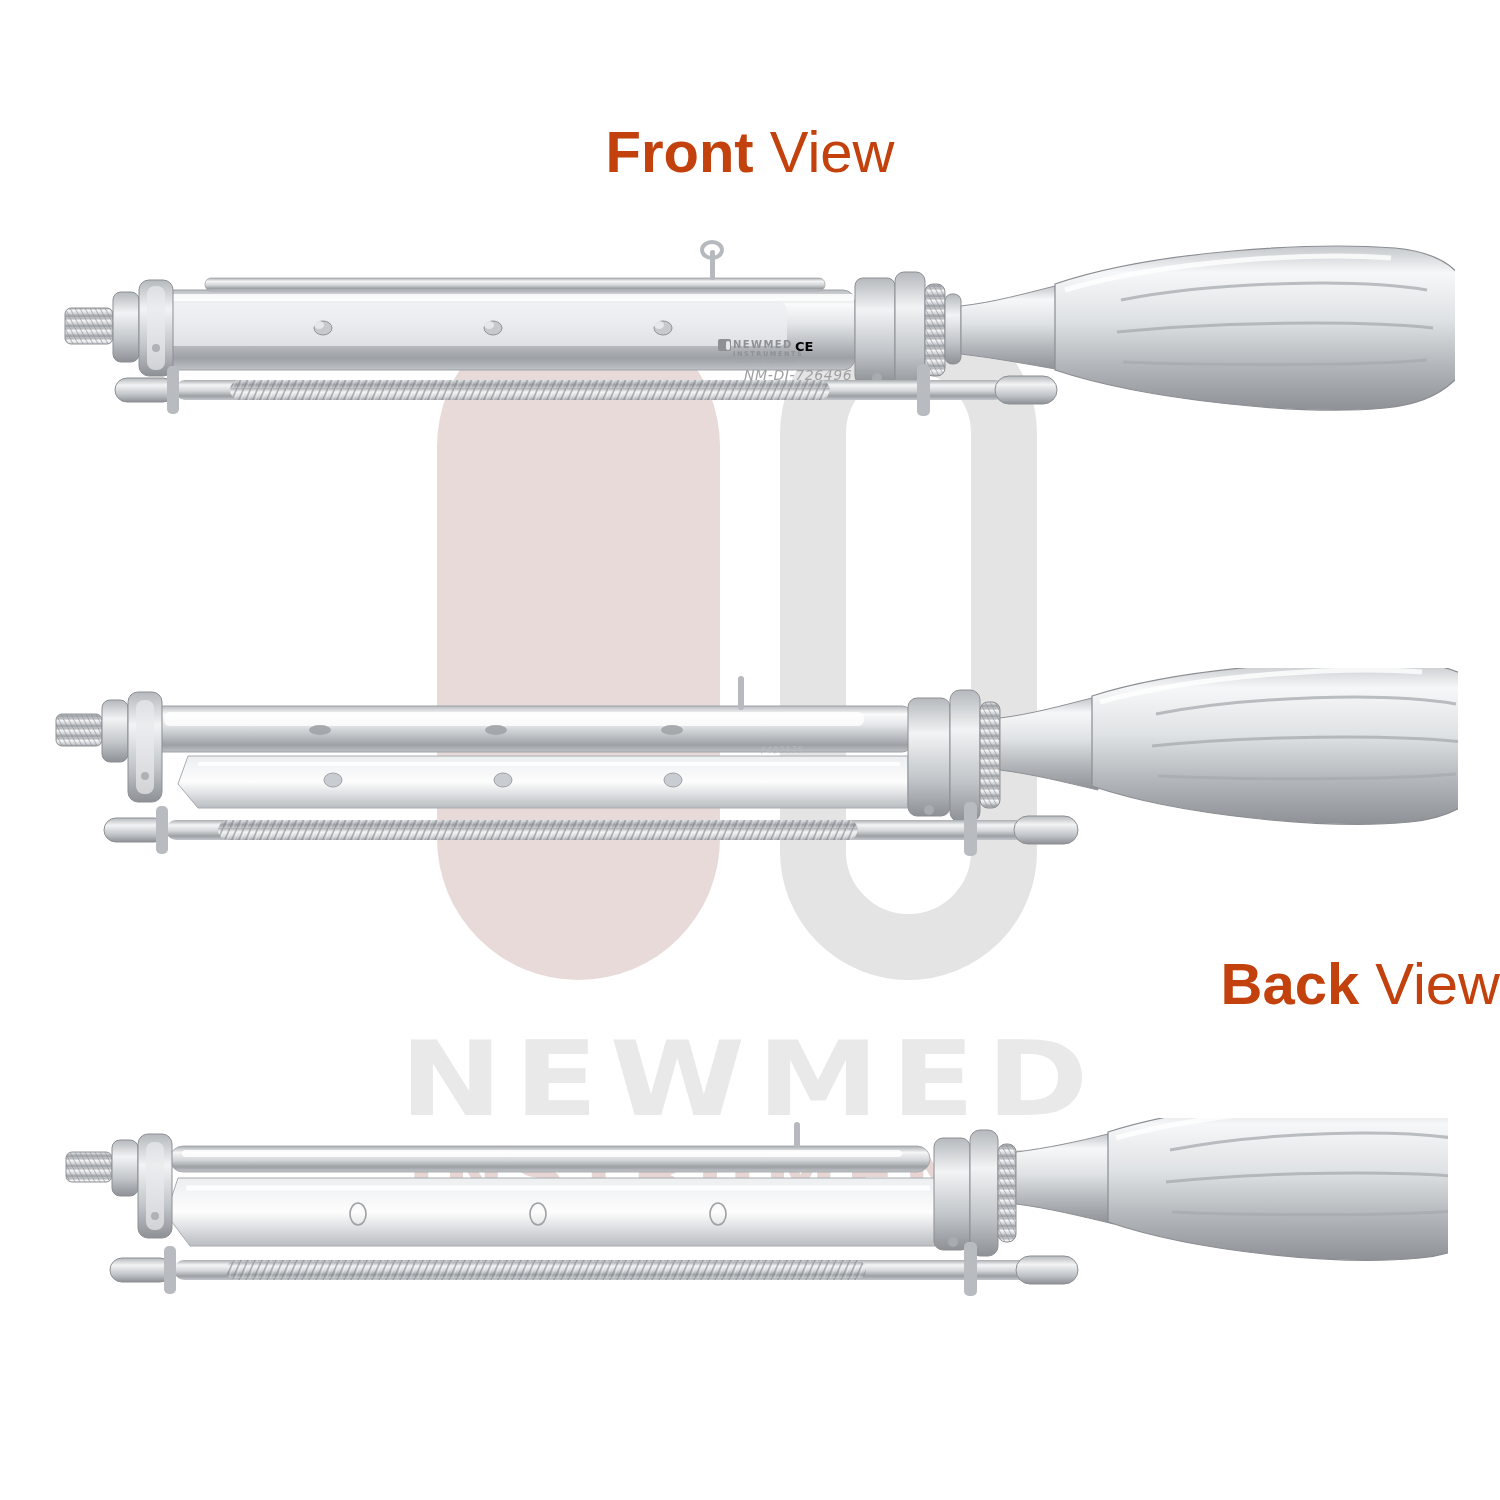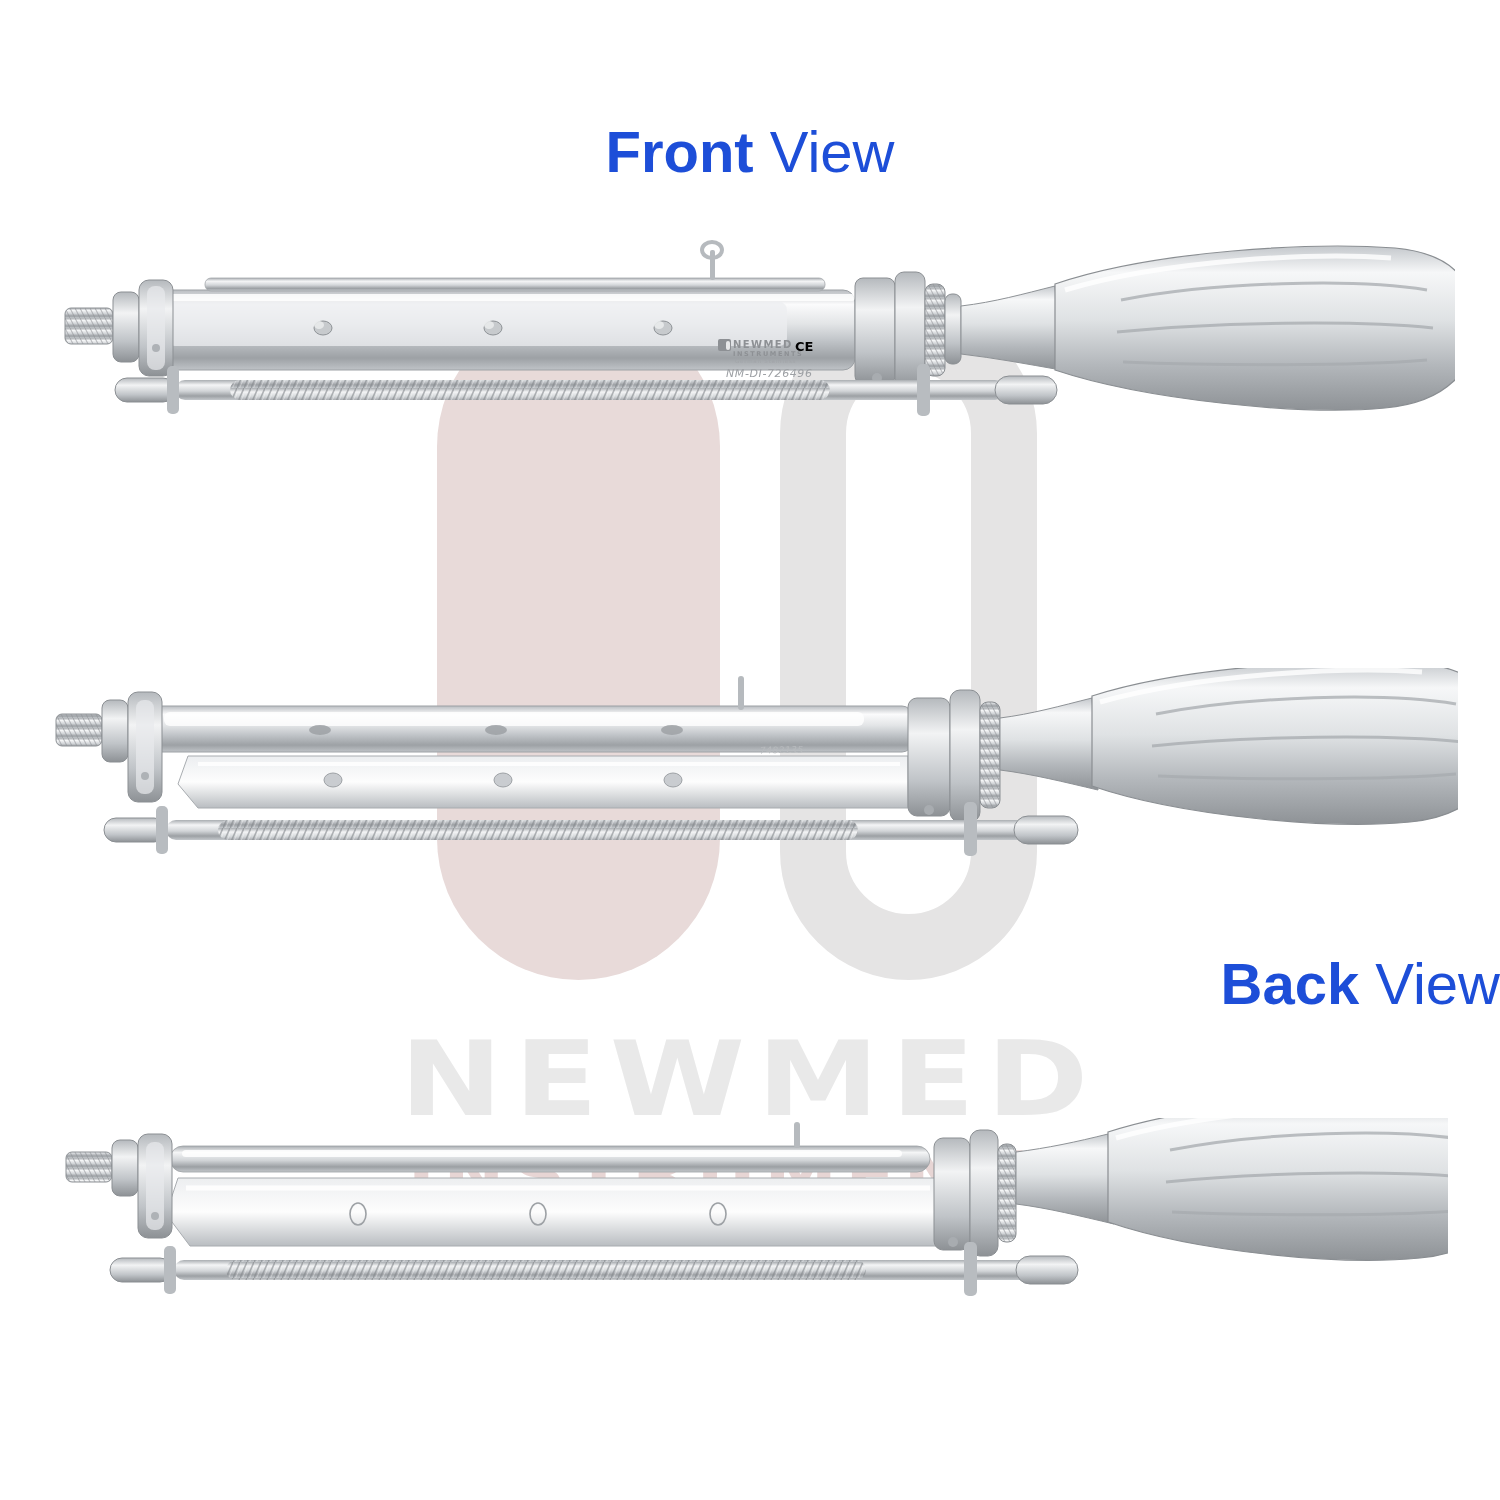--- a/index.html
+++ b/index.html
@@ -34,21 +34,21 @@
     font-weight:bold;letter-spacing:10px;
     pointer-events:none;user-select:none;
     transform:scaleX(1.18);
   }
   .wm-newmed{top:1018px;font-size:104px;color:#e9e9e9;}
   .wm-instruments{top:1138px;font-size:62px;color:#e7d5d4;letter-spacing:7px;}
 
   
   .heading{
     position:absolute;left:0;width:1500px;text-align:center;
-    font-size:58px;color:#1d4ed8;white-space:nowrap;
+    font-size:58px;color:#c2410c;white-space:nowrap;
   }
   .heading b{font-weight:bold;}
   .heading span{font-weight:normal;}
   .h-front{top:118px;}
   .h-open{top:548px;}
   .h-back{top:950px;text-align:right;}
 
   
   .fig{position:absolute;}
   .fig-front{left:55px;top:228px;width:1400px;height:230px;}
@@ -59,21 +59,21 @@
 
   
   .etch{
     position:absolute;pointer-events:none;user-select:none;
     font-family:"DejaVu Sans", sans-serif;
     color:#8d9094;white-space:nowrap;
   }
   .etch-brand{left:733px;top:339px;font-size:10px;font-weight:bold;letter-spacing:1.4px;}
   .etch-sub{left:733px;top:350px;font-size:6.5px;font-weight:bold;letter-spacing:1.6px;}
   .etch-origin{left:735px;top:358px;font-size:5.5px;letter-spacing:0.8px;color:#a2a5a9;}
-  .etch-code{left:726px;top:367px;font-size:11px;font-style:italic;letter-spacing:0.6px;color:#9da0a4;}
+  .etch-code{left:744px;top:367px;font-size:14px;font-style:italic;letter-spacing:0.6px;color:#9da0a4;}
   .etch-ce{left:795px;top:339px;font-size:13px;color:#000000;font-weight:bold;}
   .etch-logo{
     left:718px;top:339px;width:13px;height:12px;
     background:#8d9094;border-radius:2px;
   }
   .etch-logo i{
     position:absolute;right:1.5px;top:1.5px;width:4px;height:9px;
     background:#e6e7e8;border-radius:2px;display:block;
   }
   .etch-open-code{

